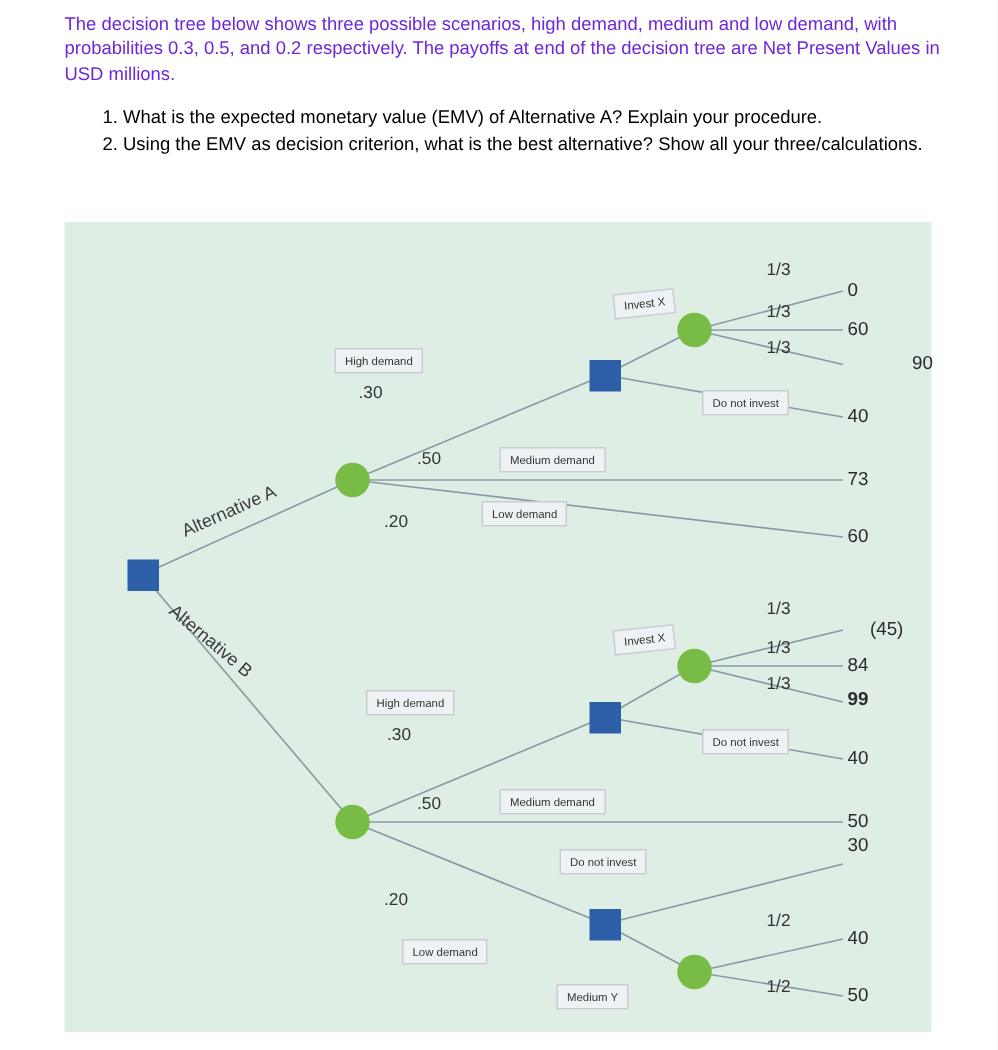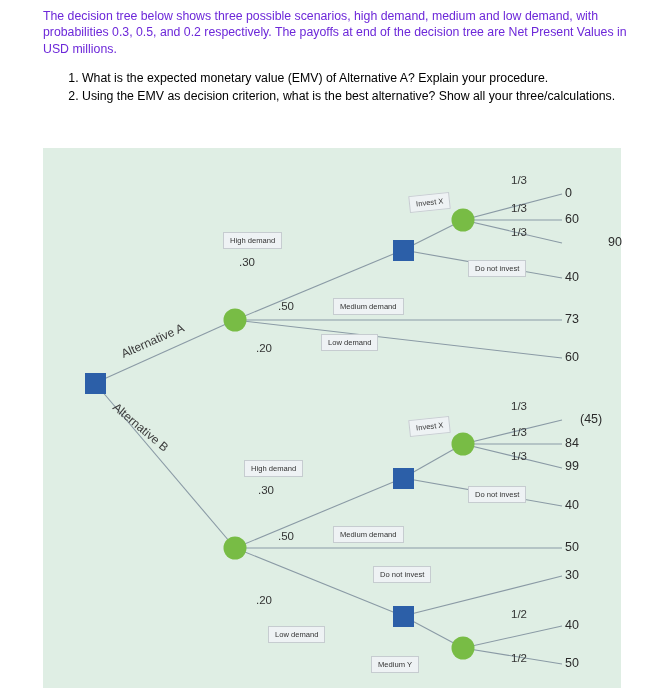--- a/index.html
+++ b/index.html
@@ -161,25 +161,25 @@
 
   <div class="lbl" style="left:366px;top:270px;transform:rotate(-6deg);">Invest X</div>
   <div class="lbl" style="left:425px;top:338px;">Do not invest</div>
 
   <div class="frac" style="left:468px;top:252px;">1/3</div>
   <div class="frac" style="left:468px;top:278px;">1/3</div>
   <div class="frac" style="left:468px;top:302px;">1/3</div>
 
   <div class="payoff" style="left:522px;top:264px;margin-left:15px;">(45)</div>
   <div class="payoff" style="left:522px;top:288px;">84</div>
-  <div class="payoff" style="left:522px;top:311px;">99</div>
+  <div class="payoff" style="left:522px;top:311px;font-weight:bold;">99</div>
   <div class="payoff" style="left:522px;top:350px;">40</div>
   <div class="payoff" style="left:522px;top:392px;">50</div>
 
   <div class="lbl" style="left:330px;top:418px;">Do not invest</div>
-  <div class="payoff" style="left:522px;top:420px;">30</div>
+  <div class="payoff" style="left:522px;top:408px;">30</div>
 
   <div class="lbl" style="left:328px;top:508px;">Medium Y</div>
   <div class="frac" style="left:468px;top:460px;">1/2</div>
   <div class="frac" style="left:468px;top:504px;">1/2</div>
   <div class="payoff" style="left:522px;top:470px;">40</div>
   <div class="payoff" style="left:522px;top:508px;">50</div>
 </div>
 
 </body></html>

